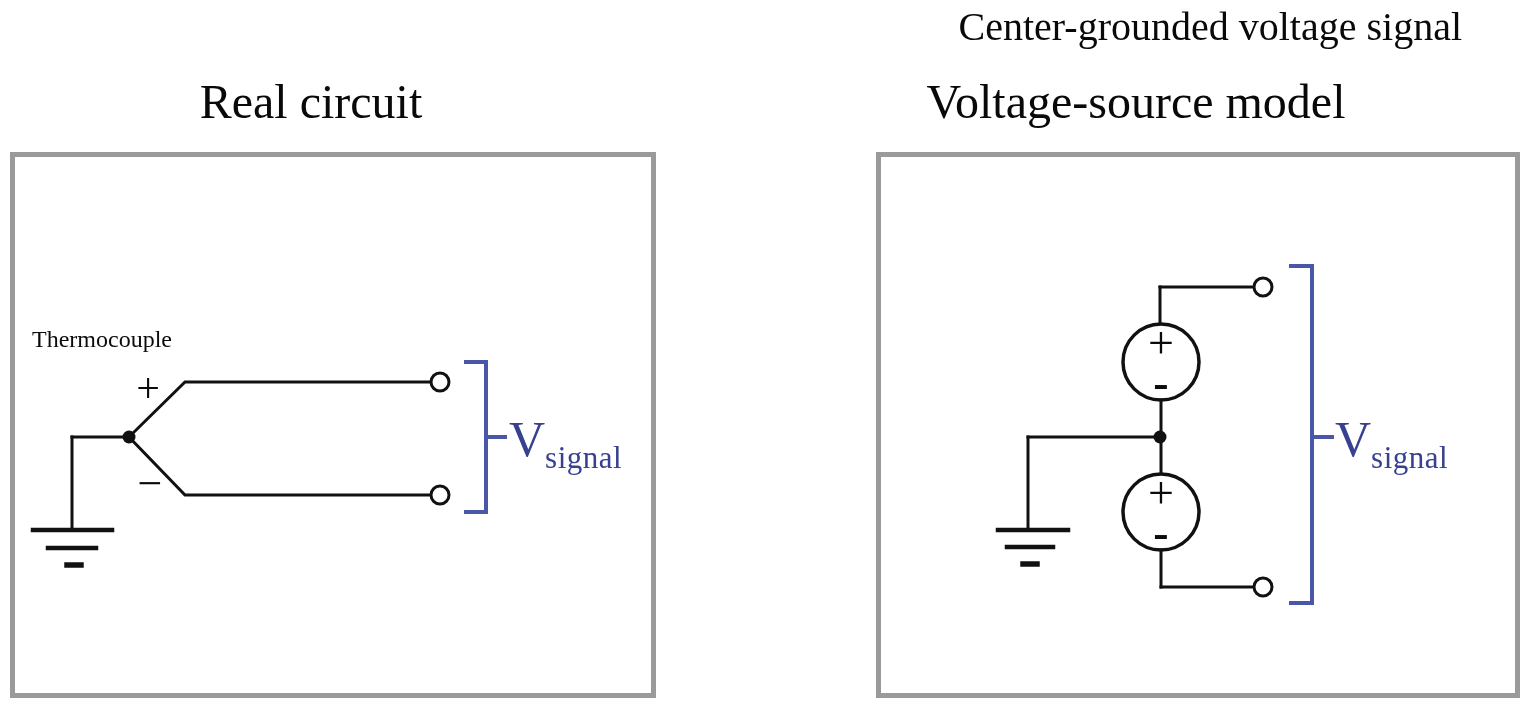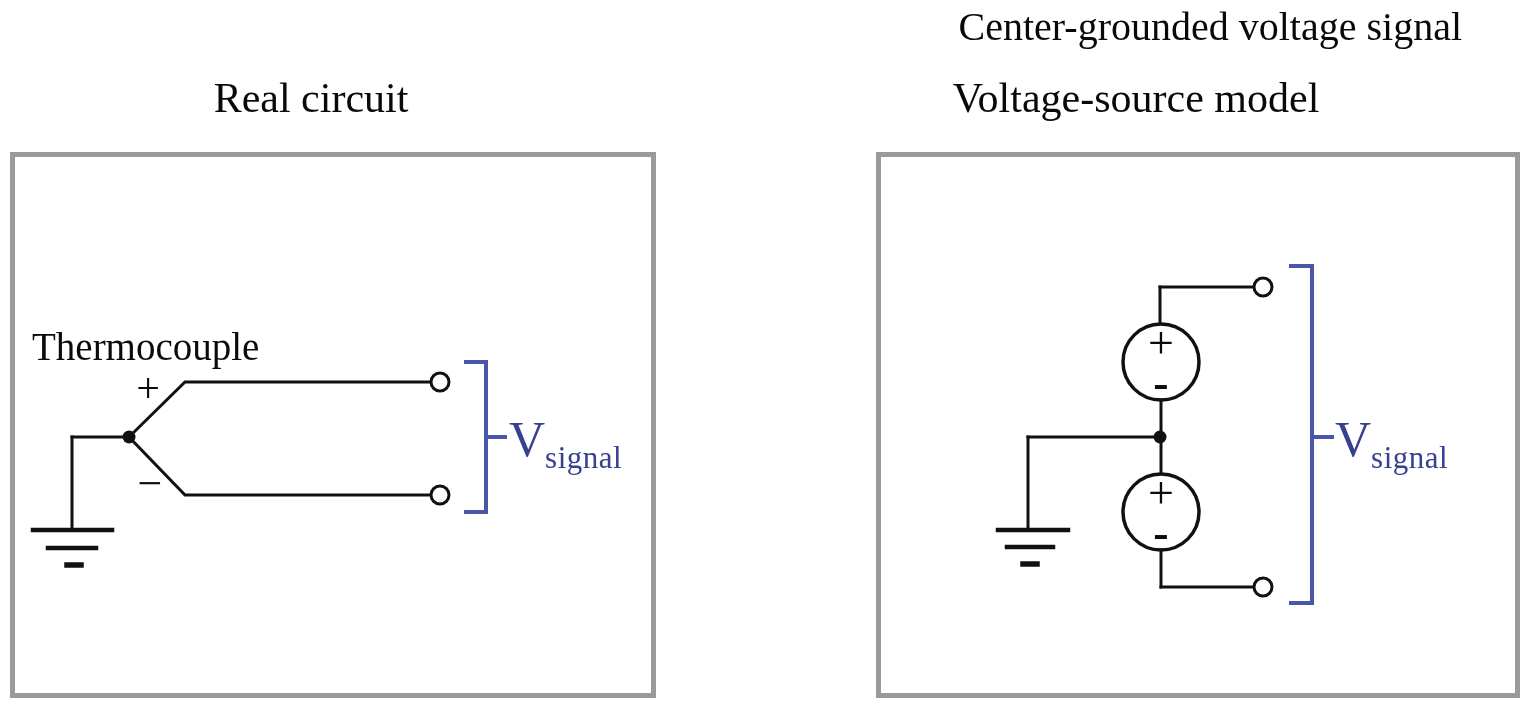--- a/index.html
+++ b/index.html
@@ -15,41 +15,41 @@
     left:0;top:4px;width:1430px;
     text-align:right;
     font-size:40px;line-height:1.15;
     color:#090909;
     white-space:nowrap;
     margin-left:32px;
   }
   .panel-heading{
     top:74px;
     text-align:center;
-    font-size:42px;line-height:1.15;
+    font-size:48px;line-height:1.15;
     color:#090909;
     white-space:nowrap;
   }
   .panel-heading.left{left:111px;width:400px;}
   .panel-heading.right{left:886px;width:500px;}
   .panel{
     top:152px;height:546px;
     border:5px solid #9a9a9a;
     background:#ffffff;
     box-sizing:border-box;
   }
   .panel.left{left:10px;width:646px;}
   .panel.right{left:876px;width:644px;}
   svg.circuit-layer{
     left:0;top:0;width:1533px;height:717px;
     pointer-events:none;
   }
   .component-label{
     left:32px;top:326px;
-    font-size:39px;line-height:1.1;
+    font-size:24px;line-height:1.1;
     color:#0b0b0b;
     white-space:nowrap;
   }
   .sign{
     display:flex;align-items:center;justify-content:center;
     width:44px;height:44px;line-height:1;
     color:#0b0b0b;
   }
   .sign.plus{font-size:42px;}
   .sign.minus{font-size:44px;}

